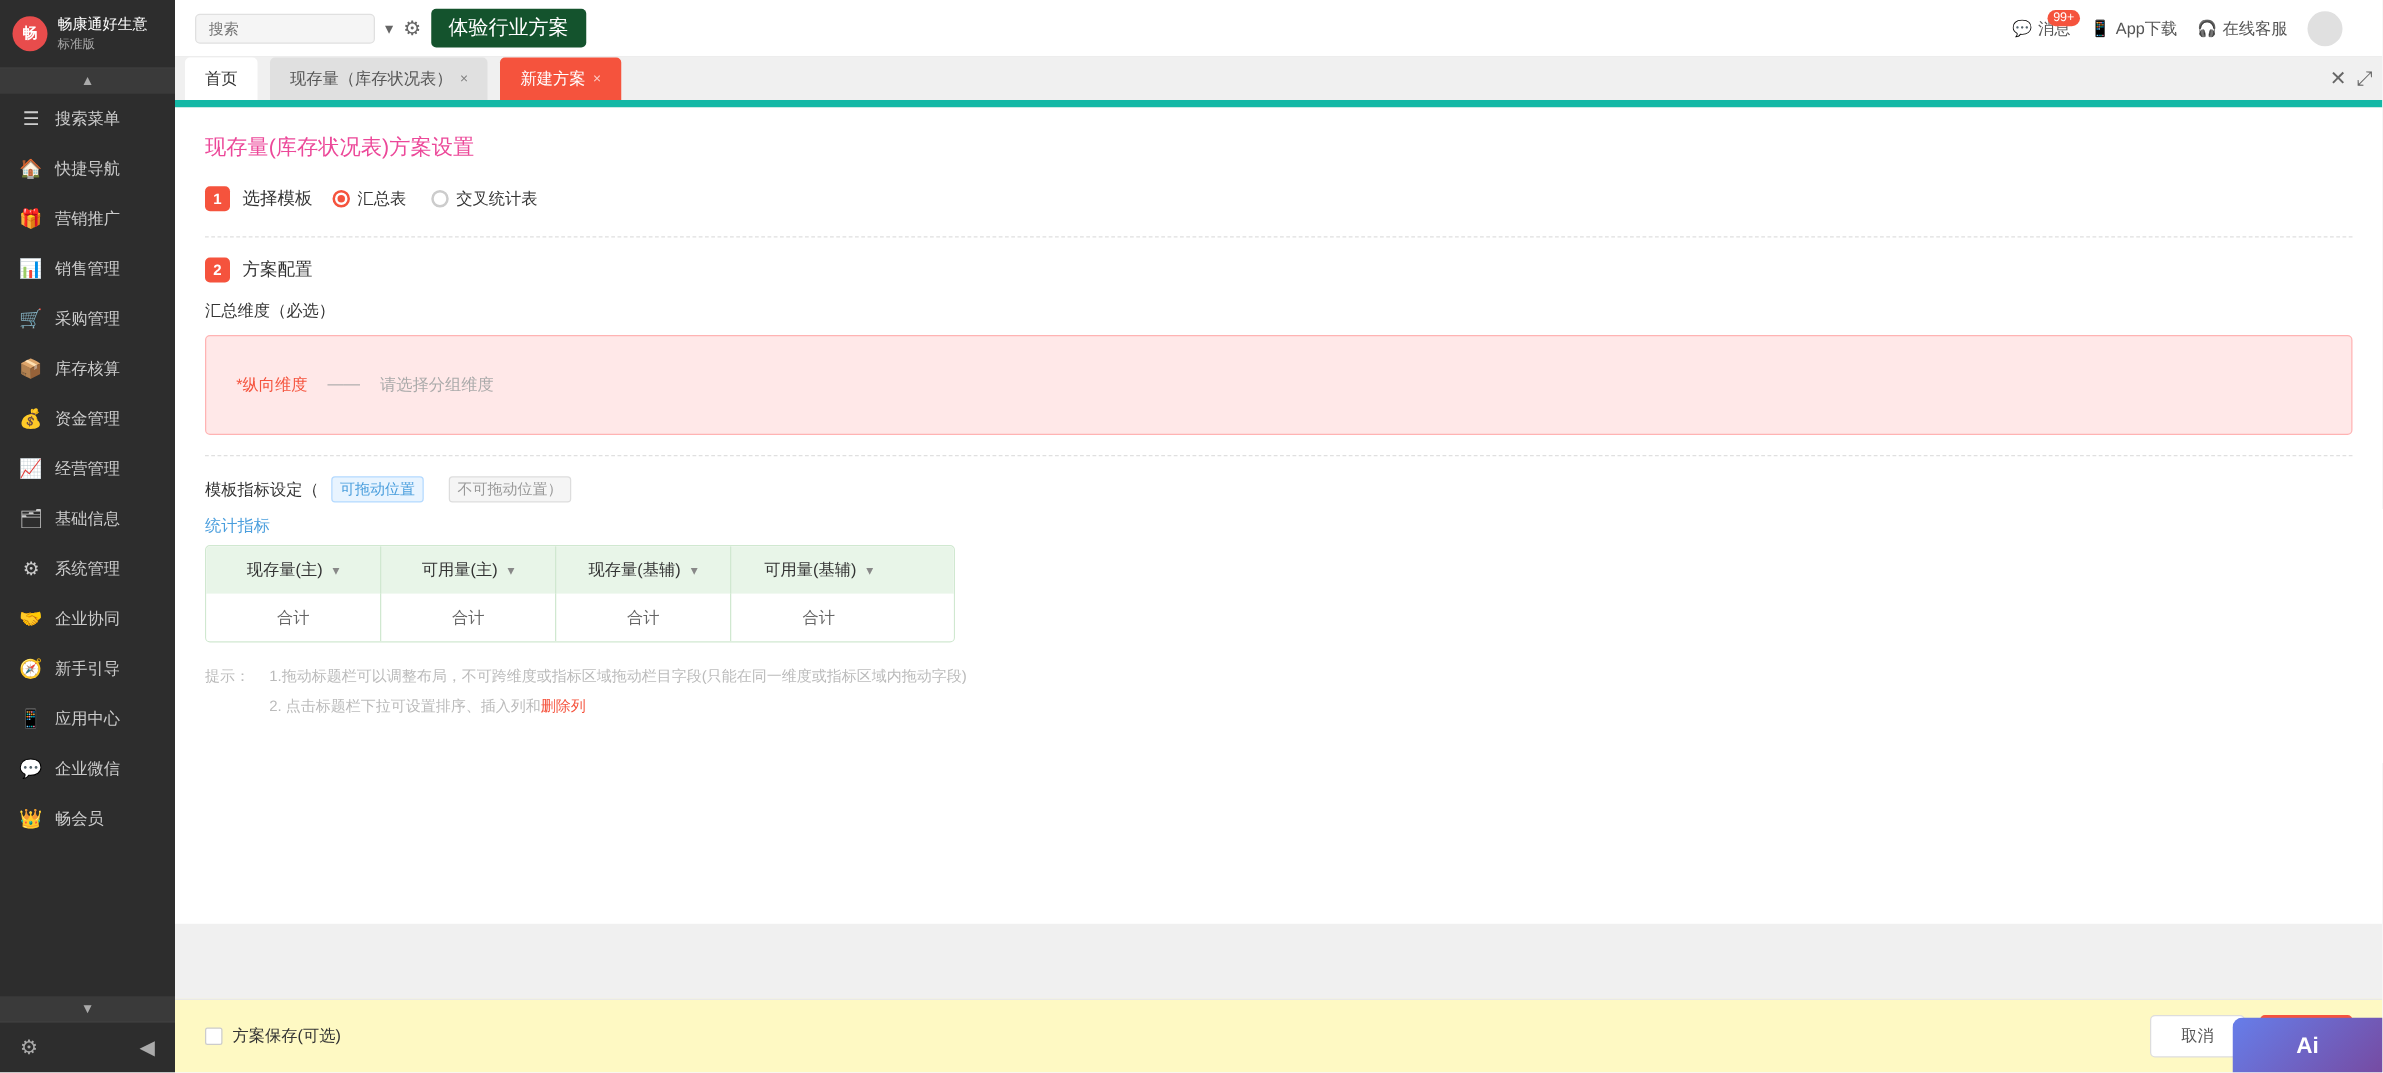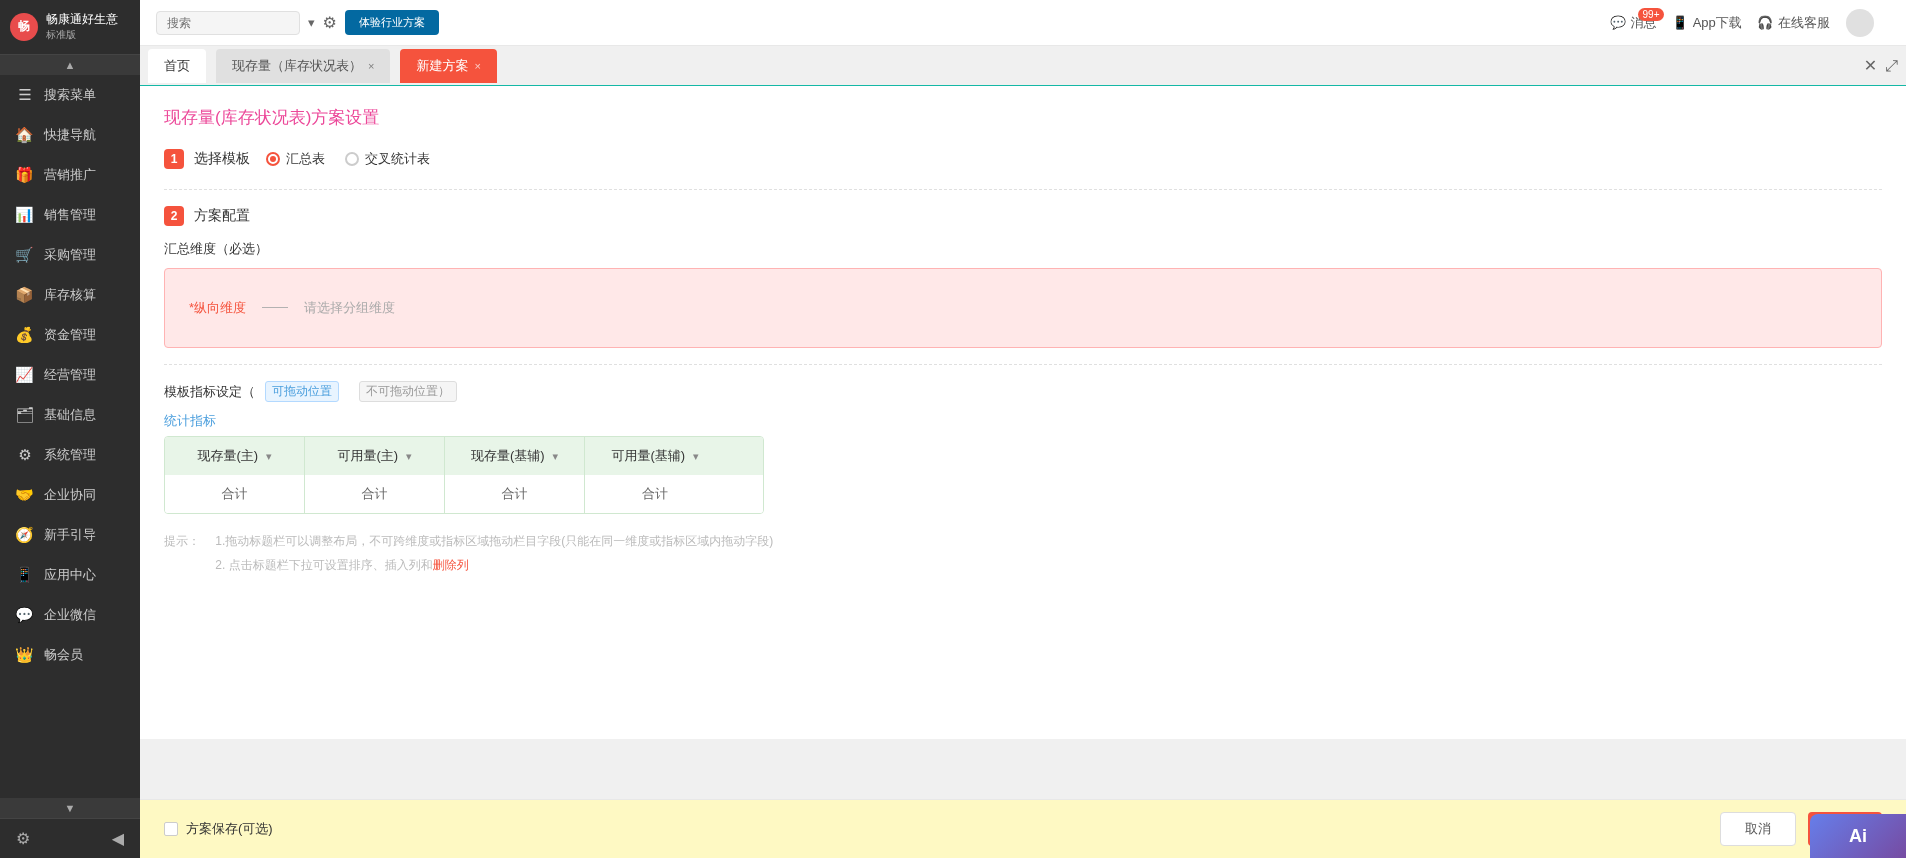--- a/index.html
+++ b/index.html
@@ -96,26 +96,26 @@
       padding: 4px 10px;
       font-size: 12px;
       color: #999;
       width: 144px;
     }
     .topbar-dropdown-btn {
       background: none; border: none; cursor: pointer; color: #666; font-size: 13px;
     }
     .topbar-gear { color: #666; font-size: 16px; cursor: pointer; }
     .topbar-trial-btn {
-      background: #0369a1;
+      background: #14532d;
       color: white;
       border: none;
       border-radius: 4px;
       padding: 5px 14px;
-      font-size: 11px;
+      font-size: 16px;
       cursor: pointer;
       white-space: nowrap;
     }
     .topbar-right {
       display: flex; align-items: center; gap: 16px;
     }
     .topbar-msg { display: flex; align-items: center; gap: 4px; color: #555; font-size: 13px; cursor: pointer; position: relative; }
     .badge {
       background: #f5533d;
       color: white;
@@ -137,21 +137,21 @@
     .topbar-username { color: #555; font-size: 13px; }
 
     
     .tabbar {
       background: #f0f0f0;
       display: flex;
       align-items: center;
       padding: 0 0;
       height: 40px;
       flex-shrink: 0;
-      border-bottom: 1px solid #14b8a6;
+      border-bottom: 6px solid #14b8a6;
       gap: 2px;
     }
     .tab {
       display: flex; align-items: center; gap: 6px;
       padding: 8px 16px;
       font-size: 13px;
       cursor: pointer;
       background: #e0e0e0;
       border-radius: 4px 4px 0 0;
       color: #555;
@@ -427,21 +427,21 @@
       font-size: 13px;
       color: white;
       cursor: pointer;
     }
 
     
     .ai-float {
       position: fixed;
       bottom: 0;
       right: 0;
-      width: 96px;
+      width: 120px;
       height: 44px;
       background: linear-gradient(135deg, #667eea, #764ba2);
       color: white;
       display: flex;
       align-items: center;
       justify-content: center;
       font-size: 18px;
       font-weight: bold;
       cursor: pointer;
       border-radius: 8px 0 0 0;

